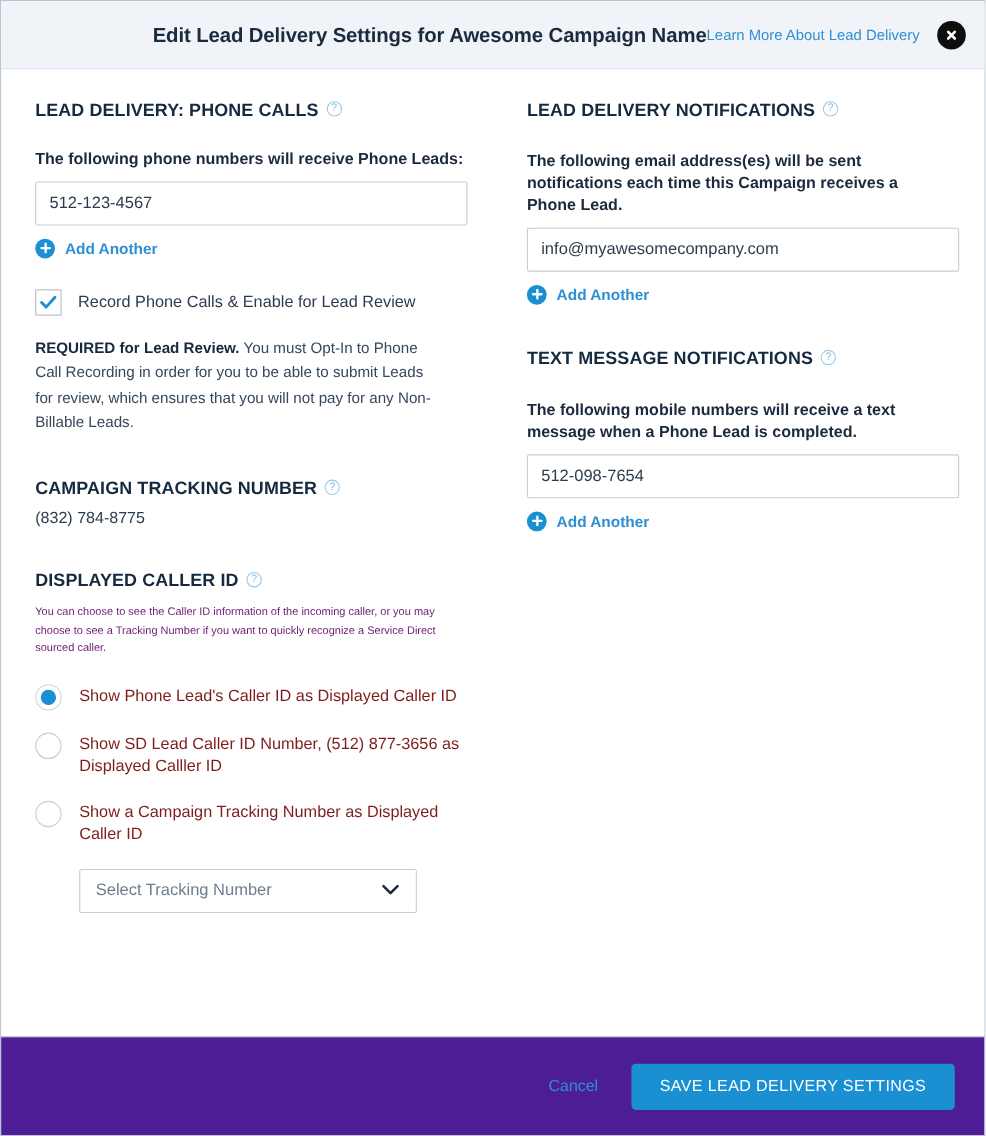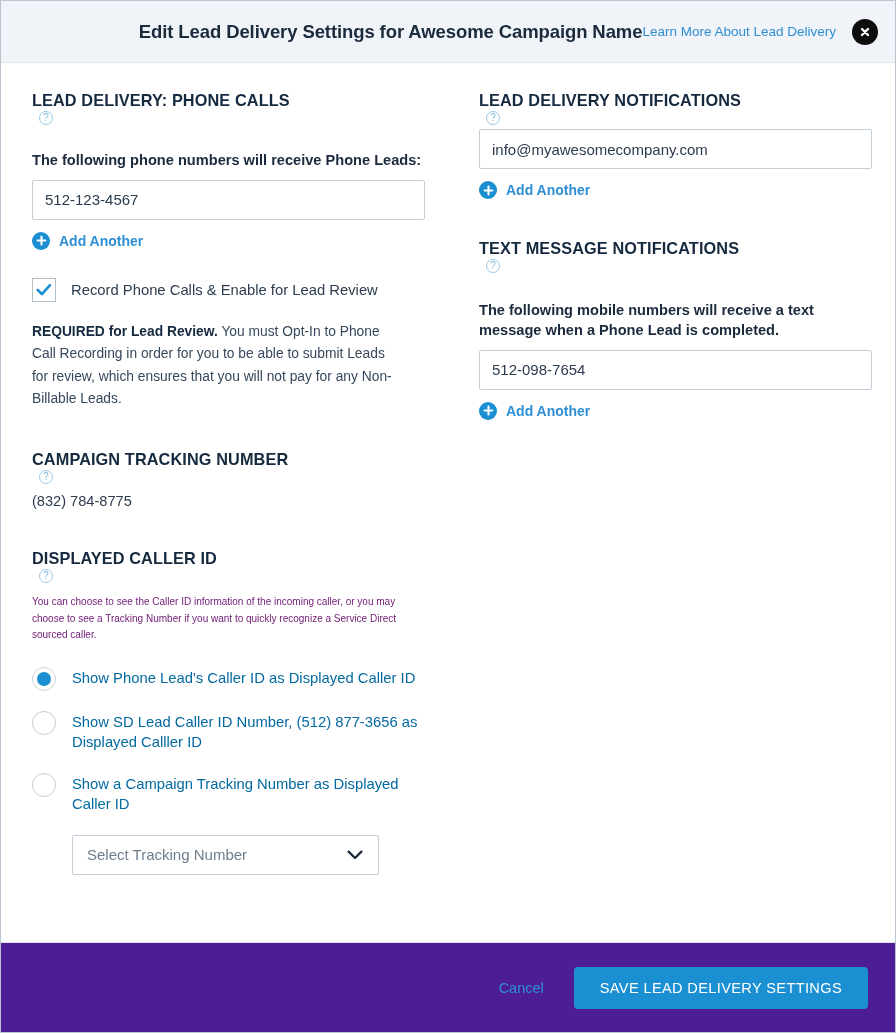--- a/index.html
+++ b/index.html
@@ -88,21 +88,20 @@
   }
 
   .section-head {
     font-size: 16.3px;
     font-weight: bold;
     color: #15293f;
     letter-spacing: 0.1px;
     display: flex;
     align-items: flex-start;
     margin: 0 0 4px 0;
-    flex-direction: column;
   }
   .help-icon {
     display: inline-flex;
     align-items: center;
     justify-content: center;
     width: 14px;
     height: 14px;
     border: 1px solid #9cc9e8;
     border-radius: 50%;
     color: #7fbbe2;
@@ -235,21 +234,21 @@
   }
   .radio.checked { border-color: #cdd6de; }
   .radio-dot {
     width: 14px;
     height: 14px;
     border-radius: 50%;
     background: #1a8fd1;
   }
   .radio-label {
     font-size: 14.8px;
-    color: #0369a1;
+    color: #7f1d1d;
     line-height: 1.38;
     padding-top: 1px;
     max-width: 350px;
   }
 
   .select-wrap {
     position: relative;
     margin-left: 40px;
     margin-top: 6px;
     width: 307px;
@@ -413,20 +412,21 @@
 
     </div>
 
     <div class="col col-right">
 
       <div class="section-head">
         <span>LEAD DELIVERY NOTIFICATIONS</span>
         <span class="help-icon">?</span>
       </div>
 
+      <div class="field-label">The following email address(es) will be sent notifications each time this Campaign receives a Phone Lead.</div>
 
       <input class="text-input" type="text" value="info@myawesomecompany.com" style="">
 
       <div class="add-another">
         <span class="plus-icon">
           <svg width="11" height="11" viewBox="0 0 11 11" aria-hidden="true">
             <path d="M5.5 1.6 V9.4 M1.6 5.5 H9.4" stroke="#ffffff" stroke-width="2.1" stroke-linecap="round"></path>
           </svg>
         </span>
         <span class="add-another-label">Add Another</span>

